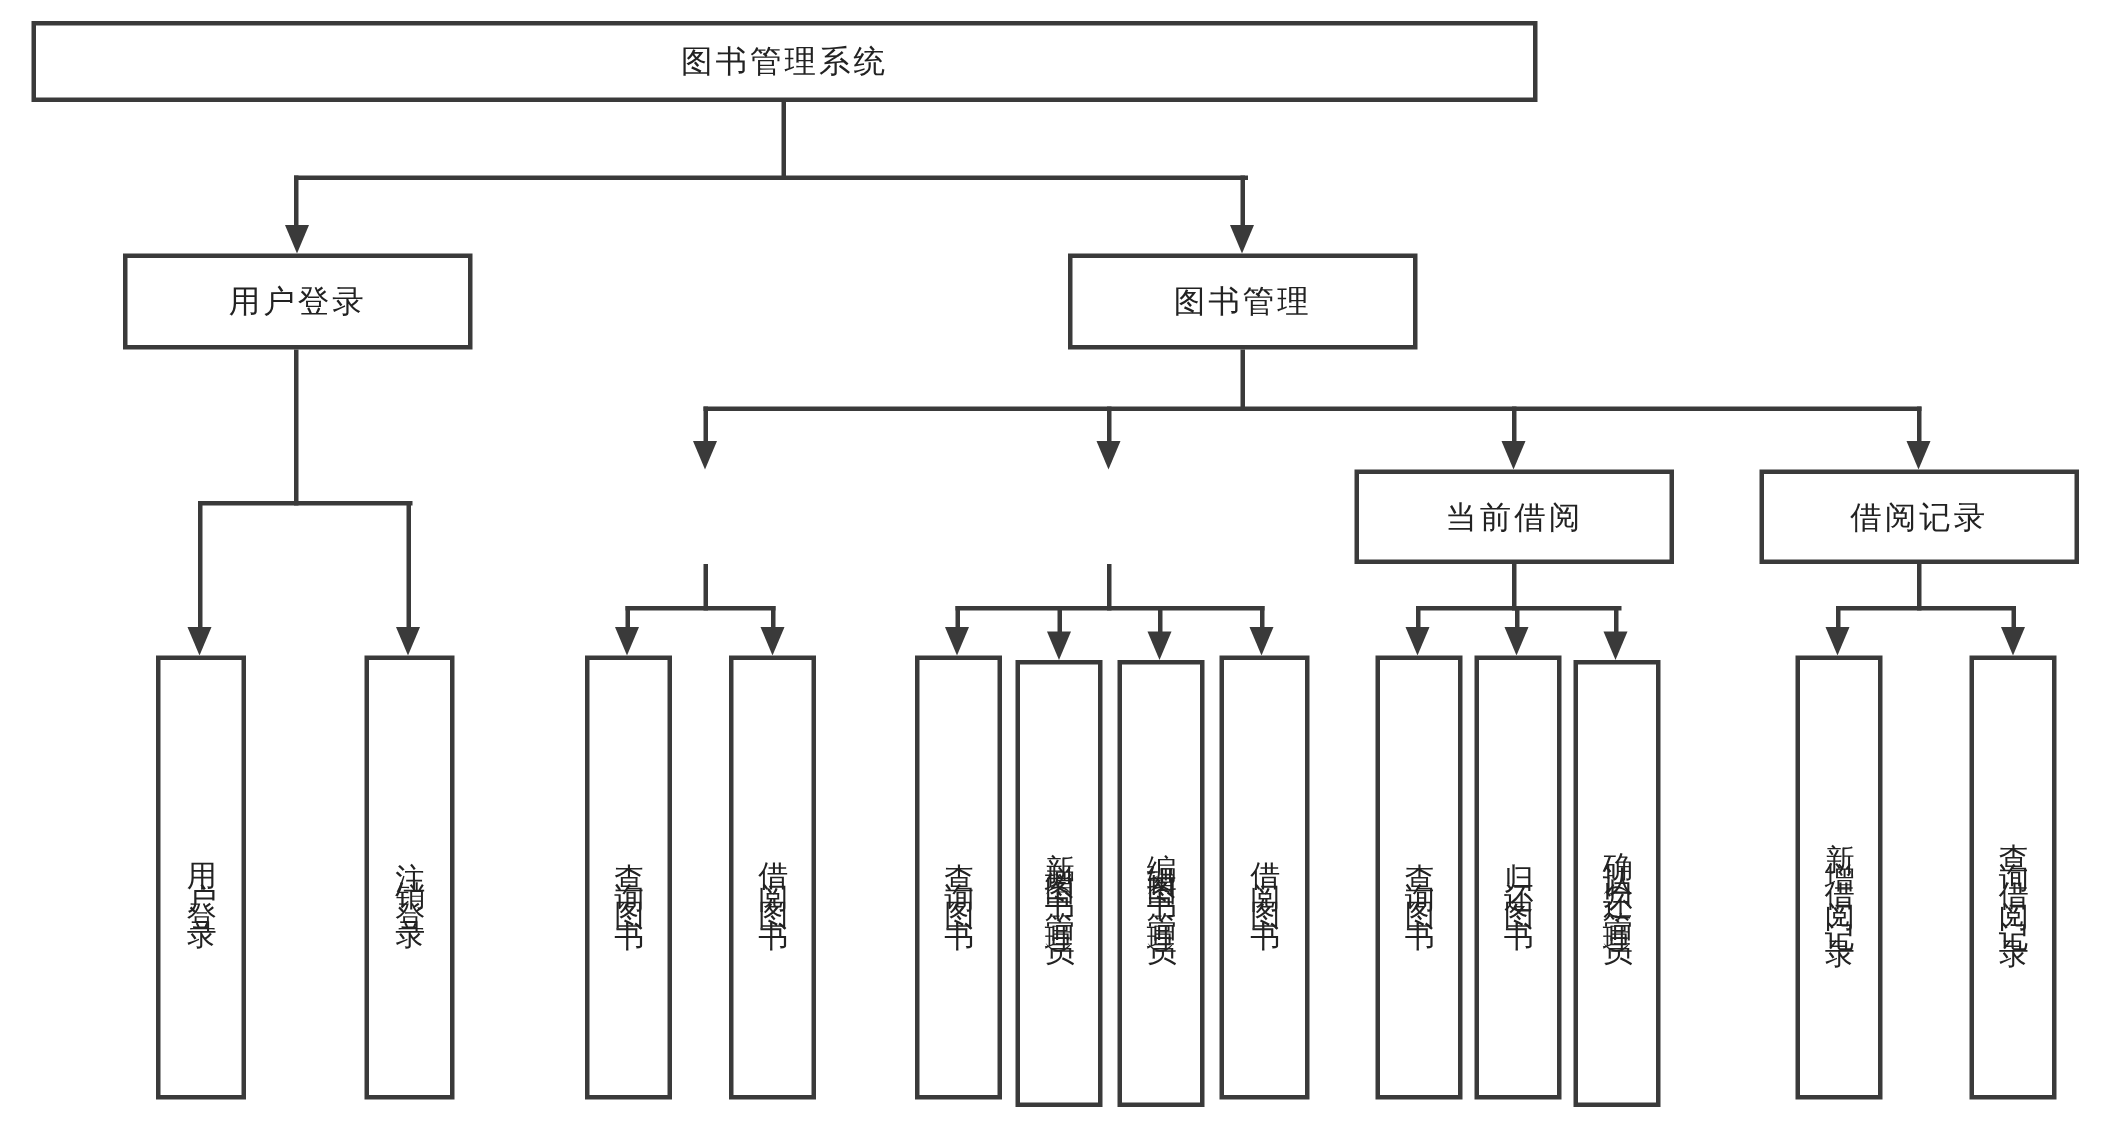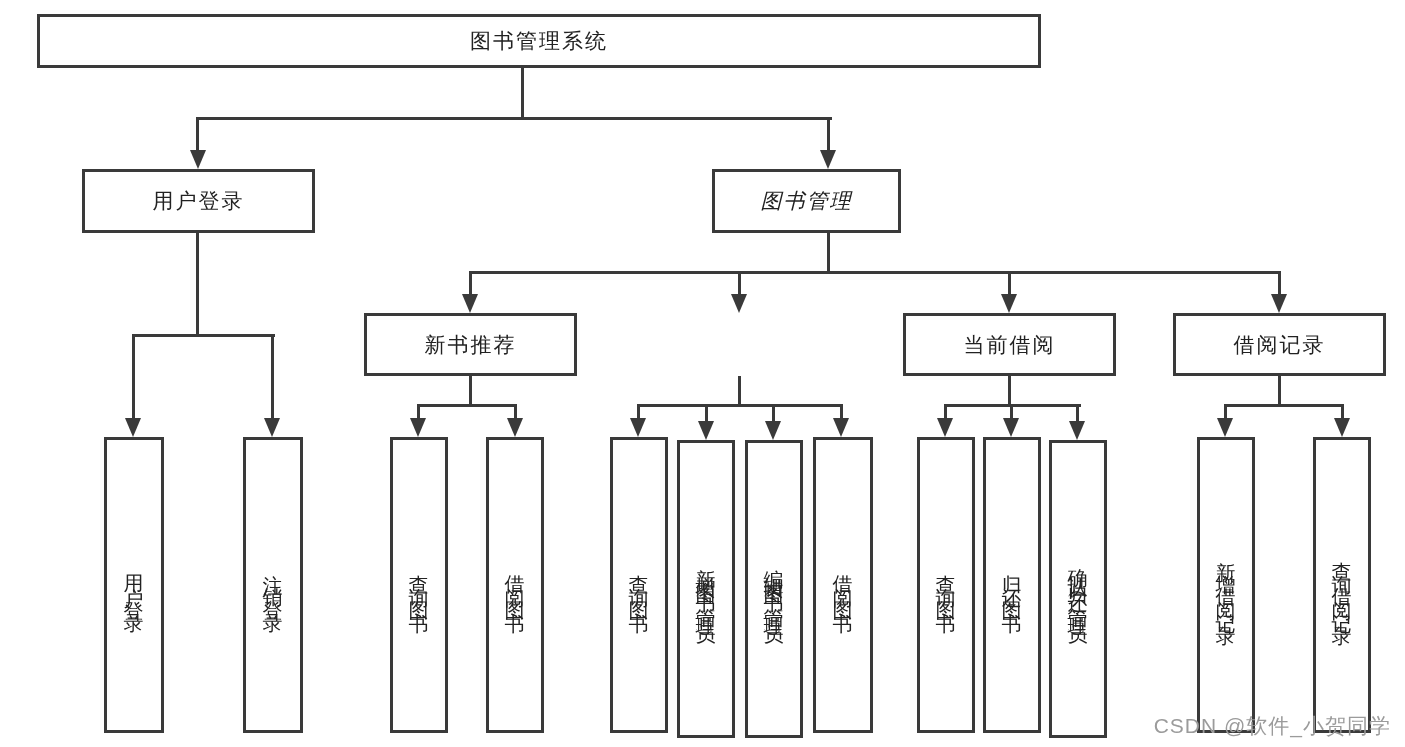--- a/index.html
+++ b/index.html
@@ -61,35 +61,35 @@
     color: var(--watermark);
     letter-spacing: 1px;
     white-space: nowrap;
   }
 </style>
 </head>
 <body>
 
 <div class="canvas">
 
-  <div class="box" style="left:37px; top:14px; width:1004px; height:54px;">
+  <div class="box" style="left:21px; top:14px; width:1004px; height:54px;">
     <span class="hlabel">图书管理系统</span>
   </div>
 
   <div class="line" style="left:521px; top:68px; width:3px; height:51px;"></div>
   <div class="line" style="left:196px; top:117px; width:636px; height:3px;"></div>
   <div class="line" style="left:196px; top:117px; width:3px; height:36px;"></div>
   <div class="line" style="left:827px; top:117px; width:3px; height:36px;"></div>
   <div class="arrow" style="left:190px; top:150px;"></div>
   <div class="arrow" style="left:820px; top:150px;"></div>
 
   <div class="box" style="left:82px; top:169px; width:233px; height:64px;">
     <span class="hlabel">用户登录</span>
   </div>
-  <div class="box" style="left:712px; top:169px; width:189px; height:64px;font-style:italic;">
+  <div class="box" style="left:712px; top:169px; width:233px; height:64px;">
     <span class="hlabel">图书管理</span>
   </div>
 
   <div class="line" style="left:196px; top:233px; width:3px; height:104px;"></div>
   <div class="line" style="left:132px; top:334px; width:143px; height:3px;"></div>
   <div class="line" style="left:132px; top:334px; width:3px; height:86px;"></div>
   <div class="line" style="left:271px; top:334px; width:3px; height:86px;"></div>
   <div class="arrow" style="left:125px; top:418px;"></div>
   <div class="arrow" style="left:264px; top:418px;"></div>
 
@@ -97,23 +97,20 @@
   <div class="line" style="left:469px; top:271px; width:812px; height:3px;"></div>
   <div class="line" style="left:469px; top:271px; width:3px; height:26px;"></div>
   <div class="line" style="left:738px; top:271px; width:3px; height:26px;"></div>
   <div class="line" style="left:1008px; top:271px; width:3px; height:26px;"></div>
   <div class="line" style="left:1278px; top:271px; width:3px; height:26px;"></div>
   <div class="arrow" style="left:462px; top:294px;"></div>
   <div class="arrow" style="left:731px; top:294px;"></div>
   <div class="arrow" style="left:1001px; top:294px;"></div>
   <div class="arrow" style="left:1271px; top:294px;"></div>
 
-  <div class="box" style="left:364px; top:313px; width:213px; height:63px;">
-    <span class="hlabel">新书推荐</span>
-  </div>
   <div class="box" style="left:1173px; top:313px; width:213px; height:63px;">
     <span class="hlabel">借阅记录</span>
   </div>
   <div class="box" style="left:903px; top:313px; width:213px; height:63px;">
     <span class="hlabel">当前借阅</span>
   </div>
 
   <div class="line" style="left:469px; top:376px; width:3px; height:31px;"></div>
   <div class="line" style="left:417px; top:404px; width:100px; height:3px;"></div>
   <div class="line" style="left:417px; top:404px; width:3px; height:18px;"></div>
@@ -185,15 +182,14 @@
     <span class="vlabel tight">确认归还（管理员）</span>
   </div>
 
   <div class="box vbox" style="left:1197px; top:437px; width:58px; height:296px;">
     <span class="vlabel">新增借阅记录</span>
   </div>
   <div class="box vbox" style="left:1313px; top:437px; width:58px; height:296px;">
     <span class="vlabel">查询借阅记录</span>
   </div>
 
-  <div class="watermark" style="right:14px; top:712px;">CSDN @软件_小贺同学</div>
 
 </div>
 
 </body></html>

